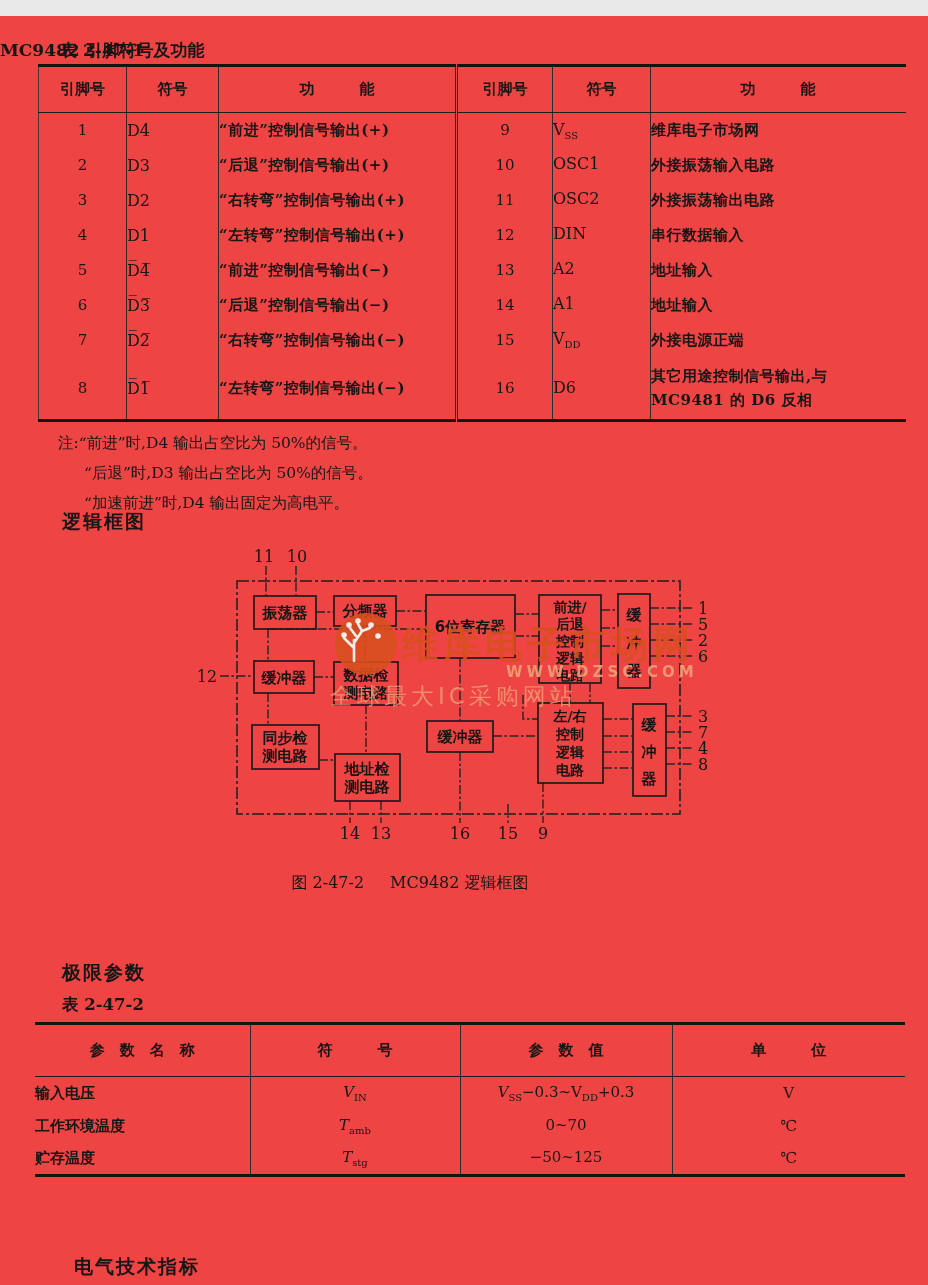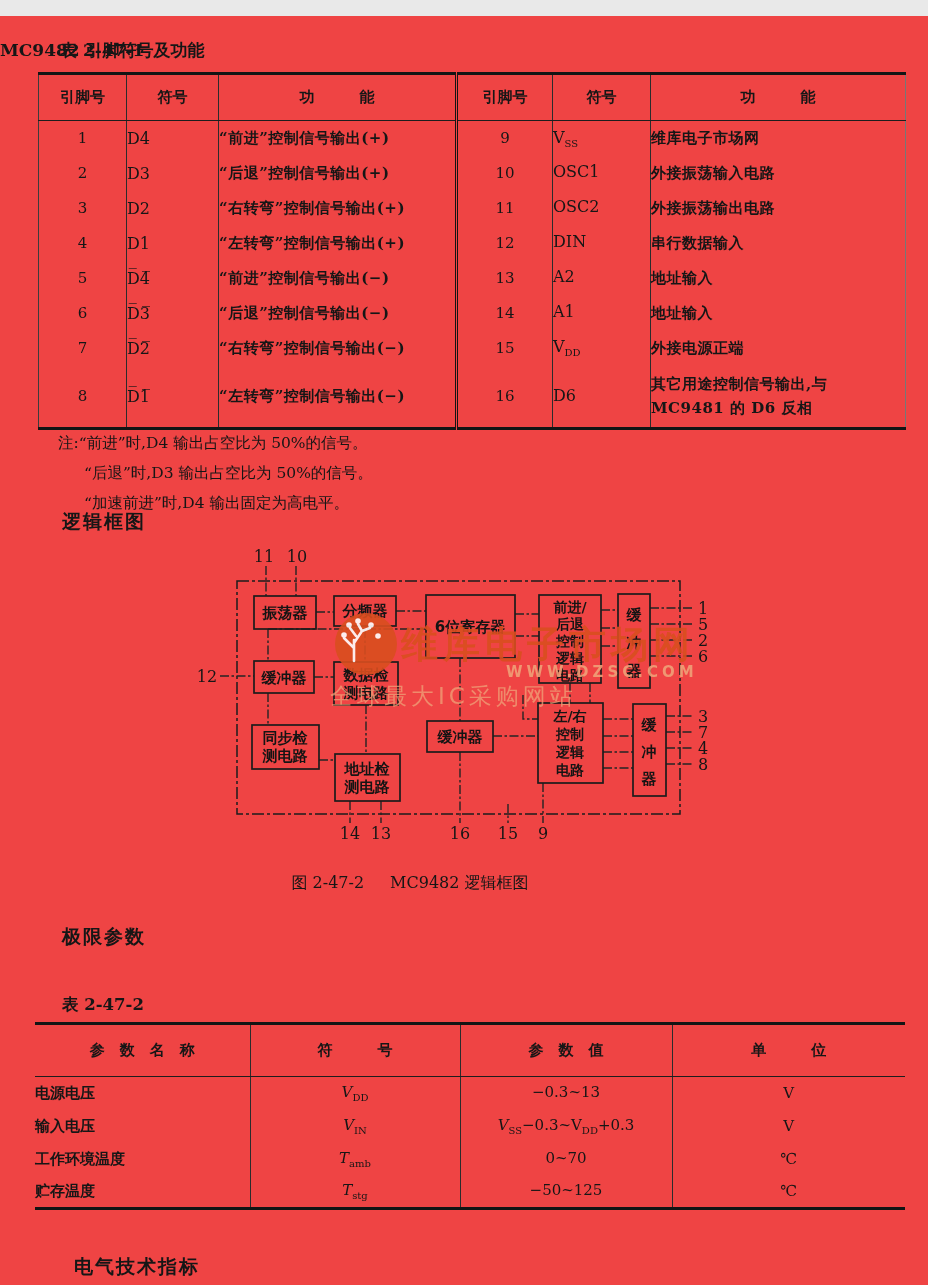--- a/index.html
+++ b/index.html
@@ -7,21 +7,21 @@
   .page {
     position:relative; width:928px; height:1285px; margin:16px auto;
     background:#ef4444; color:#161616; overflow:hidden;
     font-family:"DejaVu Serif","Liberation Serif",serif;
   }
   .abs { position:absolute; }
   .h-cjk { font-family:"DejaVu Sans","Liberation Sans",sans-serif; font-weight:bold;text-align:right; }
 
   
   .t1 {
-    position:absolute; left:38px; top:56px; width:867px;
+    position:absolute; left:38px; top:48px; width:867px;
     border-collapse:collapse; table-layout:fixed;
     border-top:3px solid #141414; border-bottom:3px solid #141414;
     border-left:1px solid #3c3c3c; border-right:1px solid #777;padding-left:28px;
   }
   .t1 th, .t1 td { border-right:1px solid #2c2c2c; padding:0; vertical-align:middle; }
   .t1 th:last-child, .t1 td:last-child { border-right:none; }
   .t1 th { border-bottom:1.5px solid #1d1d1d; font-size:15px; font-weight:600; }
   .t1 .dbl { border-left:3px double #141414; }
   .t1 tr.hrow { height:47px; }
   .t1 tr.brow { height:35px; }
@@ -274,47 +274,41 @@
       <text class="wm-big" x="401" y="113">维库电子市场网</text>
       <text class="wm-url" x="506" y="133">WWW.DZSC.COM</text>
       <text class="wm-tag" x="330" y="160">全球最大IC采购网站</text>
     </g>
   </svg>
 
   <div class="caption">
     <span>图 2-47-2</span><span class="gap"></span><span>MC9482 逻辑框图</span>
   </div>
 
-  <div class="hd h-cjk" style="left:62px; top:908px;">极限参数</div>
+  <div class="hd h-cjk" style="left:62px; top:944px;">极限参数</div>
 
   <div class="t2head-label">表 2-47-2</div>
 
   <table class="t2">
     <colgroup>
         <col style="width:215px">
         <col style="width:210px">
         <col style="width:212px">
         <col style="width:233px">
       </colgroup>
     <thead>
       <tr class="hrow">
         <th>参　数　名　称</th>
         <th>符　　　号</th>
         <th>参　数　值</th>
         <th>单　　　位</th>
       </tr>
     </thead>
     <tbody>
       <tr class="brow">
-        <td class="cname">电源电压</td>
-        <td class="ccent"><i class="it">V</i><sub>DD</sub></td>
-        <td class="ccent"><i class="it"></i><sub></sub><span>−0.3~13</span><sub></sub><span></span></td>
-        <td class="ccent">V</td>
-      </tr>
-      <tr class="brow">
         <td class="cname">输入电压</td>
         <td class="ccent"><i class="it">V</i><sub>IN</sub></td>
         <td class="ccent"><i class="it">V</i><sub>SS</sub><span>−0.3~V</span><sub>DD</sub><span>+0.3</span></td>
         <td class="ccent">V</td>
       </tr>
       <tr class="brow">
         <td class="cname">工作环境温度</td>
         <td class="ccent"><i class="it">T</i><sub>amb</sub></td>
         <td class="ccent"><i class="it"></i><sub></sub><span>0~70</span><sub></sub><span></span></td>
         <td class="ccent">℃</td>

